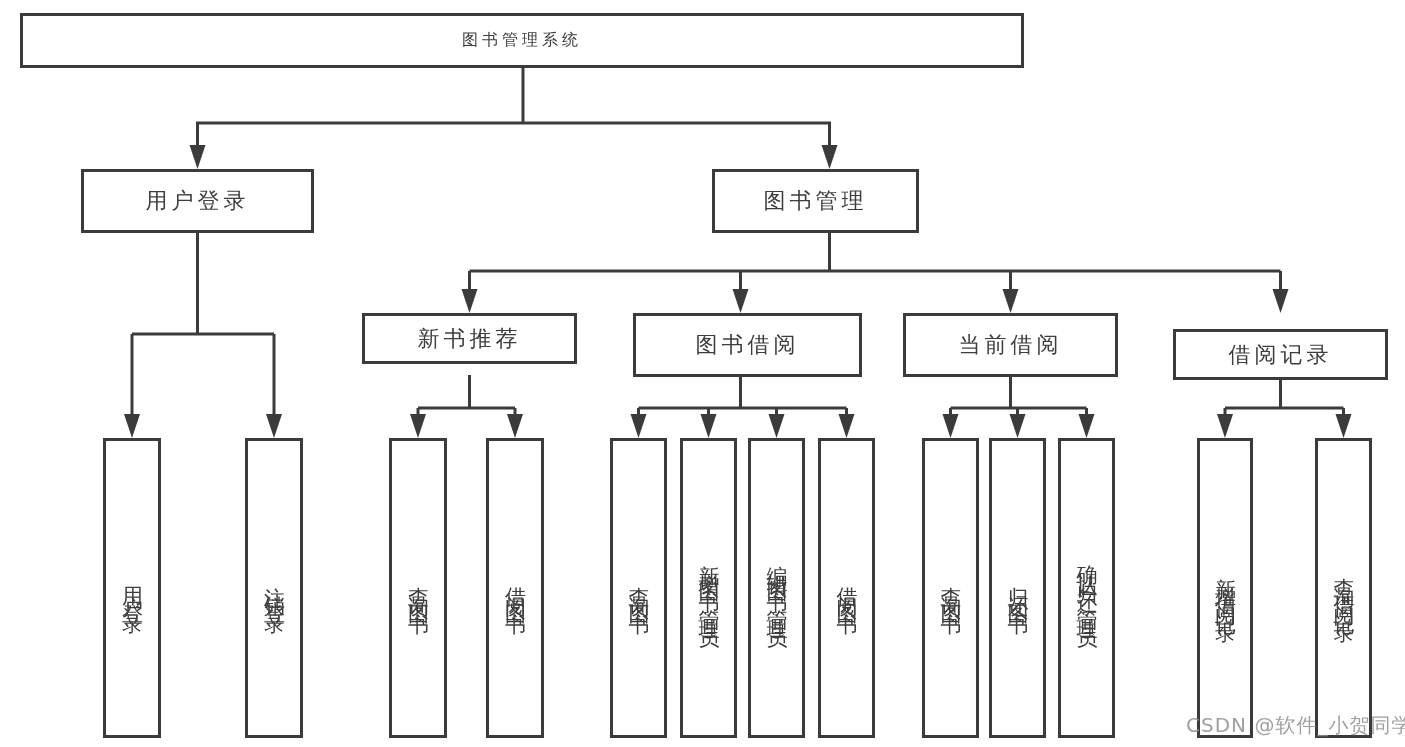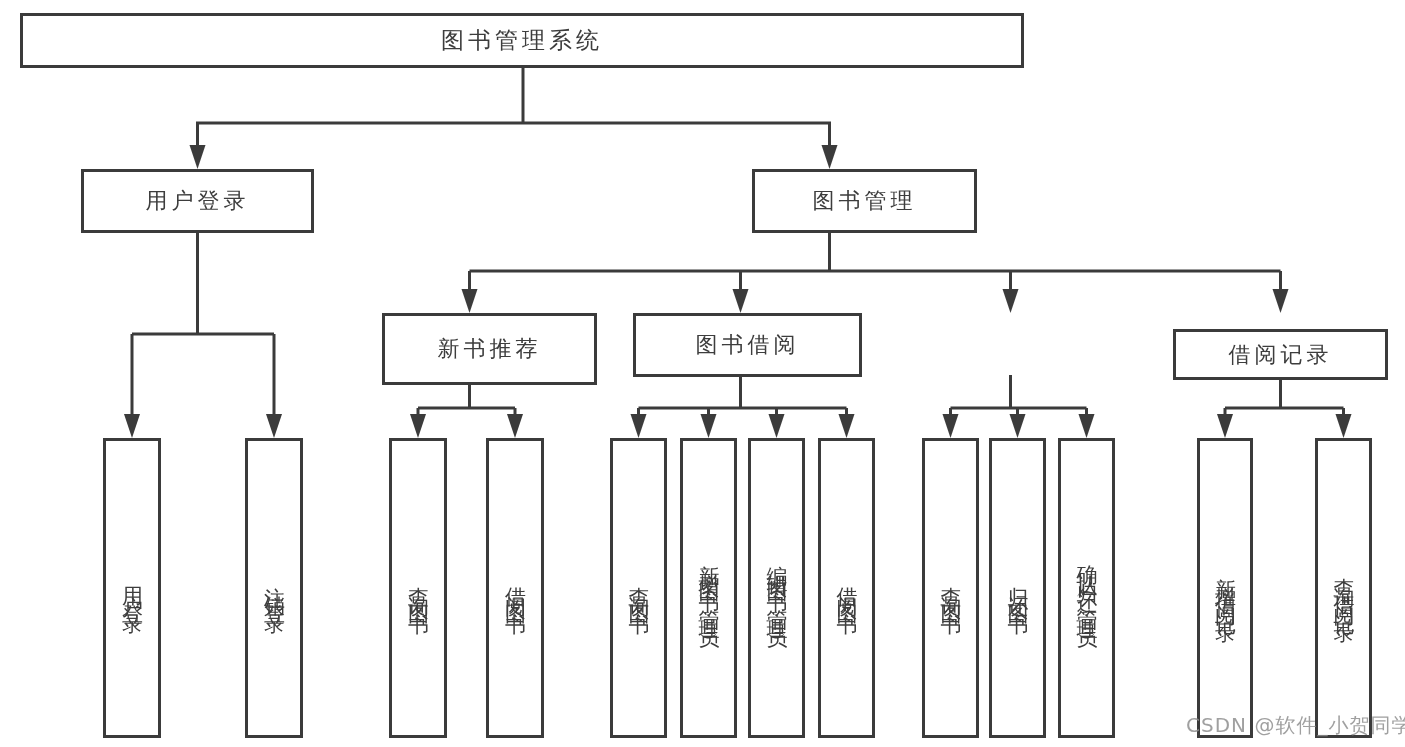--- a/index.html
+++ b/index.html
@@ -29,21 +29,21 @@
     display: flex;
     align-items: center;
     justify-content: center;
     color: #3d3d3d;
     font-size: 22px;
     letter-spacing: 4px;
     white-space: nowrap;
     z-index: 2;
   }
   .hbox.root {
-    font-size: 23px;
+    font-size: 16px;
   }
   .vbox {
     position: absolute;
     box-sizing: border-box;
     border: 3px solid #3b3b3b;
     background: #ffffff;
     top: 438px;
     height: 300px;
     display: flex;
     align-items: center;
@@ -136,24 +136,25 @@
       <polygon points="1009.5,414 1025.5,414 1017.5,438"></polygon>
       <polygon points="1078.5,414 1094.5,414 1086.5,438"></polygon>
       <polygon points="1217,414 1233,414 1225,438"></polygon>
       <polygon points="1335.5,414 1351.5,414 1343.5,438"></polygon>
     </g>
   </svg>
 
   <div class="hbox root" style="left:20px; top:13px; width:1004px; height:55px;">图书管理系统</div>
 
   <div class="hbox" style="left:81px; top:169px; width:233px; height:64px;">用户登录</div>
-  <div class="hbox" style="left:752px; top:169px; width:225px; height:64px;">图书管理</div>
+  <div class="hbox" style="left:712px; top:169px; width:207px; height:64px;">图书管理</div>
 
-  <div class="hbox" style="left:362px; top:313px; width:215px; height:72px;margin-left:20px;">新书推荐</div>
+  <div class="hbox" style="left:362px; top:313px; width:215px; height:51px;">新书推荐</div>
   <div class="hbox" style="left:633px; top:313px; width:229px; height:64px;">图书借阅</div>
+  <div class="hbox" style="left:903px; top:313px; width:215px; height:64px;">当前借阅</div>
   <div class="hbox" style="left:1173px; top:329px; width:215px; height:51px;">借阅记录</div>
 
   <div class="vbox" style="left:103px; width:58px;">用户登录</div>
   <div class="vbox" style="left:245px; width:58px;">注销登录</div>
 
   <div class="vbox" style="left:389px; width:58px;">查询图书</div>
   <div class="vbox" style="left:486px; width:58px;">借阅图书</div>
 
   <div class="vbox" style="left:610px; width:57px;">查询图书</div>
   <div class="vbox" style="left:680px; width:57px;">新增图书（管理员）</div>

